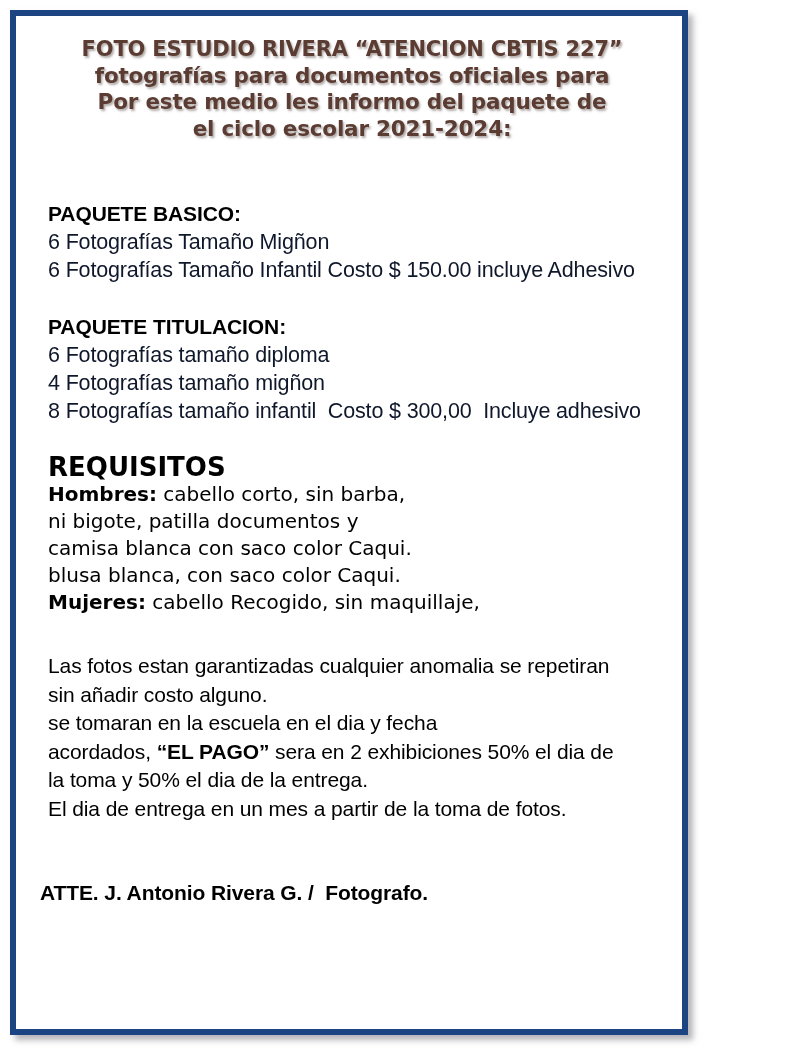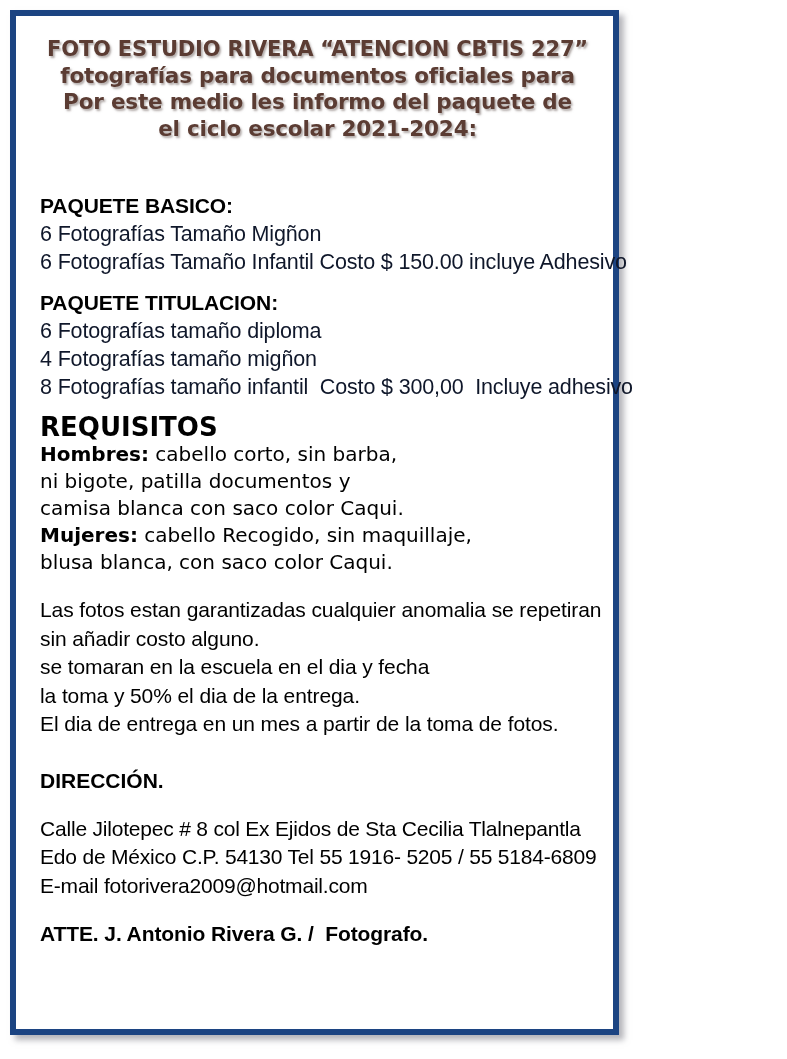--- a/index.html
+++ b/index.html
@@ -13,21 +13,21 @@
     overflow: hidden;
     font-family: "DejaVu Sans", sans-serif;
     -webkit-font-smoothing: antialiased;
   }
 
   
   #flyer {
     position: absolute;
     left: 10px;
     top: 10px;
-    width: 609px;
+    width: 678px;
     height: 1025px;
     box-sizing: border-box;
     background: #ffffff;
     border: 6px solid #1C4482;
     box-shadow: 5px 5px 6px rgba(120,120,130,0.55);
   }
 
   #inner {
     position: absolute;
     left: 0; top: 0; right: 0; bottom: 0;
@@ -45,21 +45,21 @@
     line-height: 26.5px;
     letter-spacing: -0.2px;
     text-shadow: 1.6px 1.8px 2.2px rgba(150,140,138,0.75);
     margin: 6px 0 0 0;
     white-space: nowrap;
   }
   .header .hl { display: block; }
   .header .hl1 { font-size: 21px; }
 
   
-  .sec { margin: 0; padding: 0; }
+  .sec { margin: 8px; padding: 0; }
 
   .h-pkg {
     font-family: "Liberation Sans", sans-serif;
     font-weight: bold;
     font-size: 21px;
     line-height: 28px;
     color: #000;
     letter-spacing: -0.1px;
   }
   .l-pkg {
@@ -156,43 +156,37 @@
       <div class="l-pkg line">8 Fotografías tamaño infantil  Costo $ 300,00  Incluye adhesivo</div>
     </div>
 
     <div class="gap-sm"></div>
 
     <div class="sec">
       <div class="h-req line">REQUISITOS</div>
       <div class="l-req line"><b>Hombres:</b><span> cabello corto, sin barba,</span></div>
       <div class="l-req line">ni bigote, patilla documentos y</div>
       <div class="l-req line">camisa blanca con saco color Caqui.</div>
+      <div class="l-req line">blusa blanca, con saco color Caqui.</div>
       <div class="l-req line"><b>Mujeres:</b><span> cabello Recogido, sin maquillaje,</span></div>
-      <div class="l-req line">blusa blanca, con saco color Caqui.</div>
     </div>
 
     <div class="gap-md"></div>
 
     <div class="sec">
       <div class="l-para line">Las fotos estan garantizadas cualquier anomalia se repetiran</div>
       <div class="l-para line">sin añadir costo alguno.</div>
       <div class="l-para line">se tomaran en la escuela en el dia y fecha</div>
+      <div class="l-para line"><span>acordados, </span><b>“EL PAGO”</b><span> sera en 2 exhibiciones 50% el dia de</span></div>
       <div class="l-para line">la toma y 50% el dia de la entrega.</div>
       <div class="l-para line">El dia de entrega en un mes a partir de la toma de fotos.</div>
     </div>
 
     <div class="gap-md"></div>
     <div class="gap-xs"></div>
 
-    <div class="sec">
-      <div class="h-dir line">DIRECCIÓN.</div>
-      <div class="gap-md"></div>
-      <div class="l-addr line">Calle Jilotepec # 8 col Ex Ejidos de Sta Cecilia Tlalnepantla</div>
-      <div class="l-addr line">Edo de México C.P. 54130 Tel 55 1916- 5205 / 55 5184-6809</div>
-      <div class="l-addr line">E-mail fotorivera2009@hotmail.com</div>
-    </div>
 
     <div class="gap-md"></div>
 
     <div class="h-atte line">ATTE. J. Antonio Rivera G. /  Fotografo.</div>
 
   </div>
 </div>
 
 </body></html>

